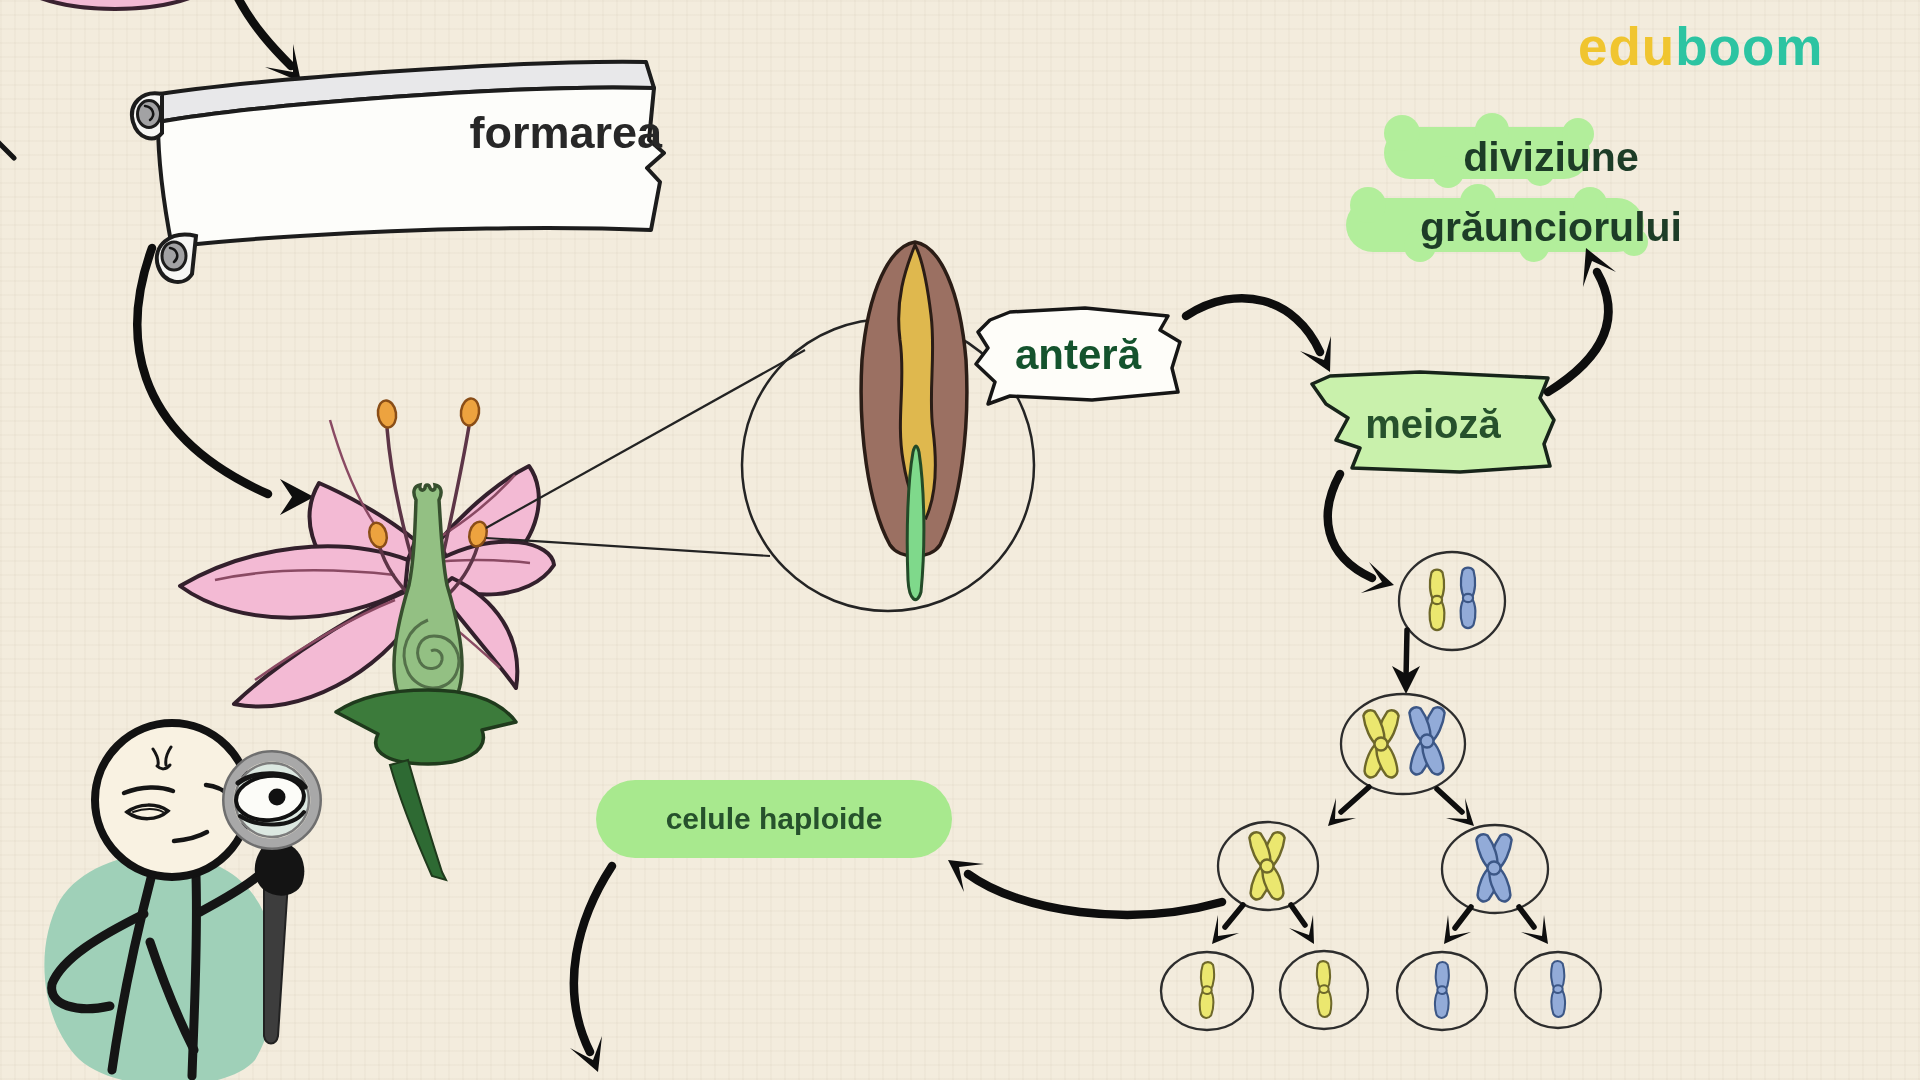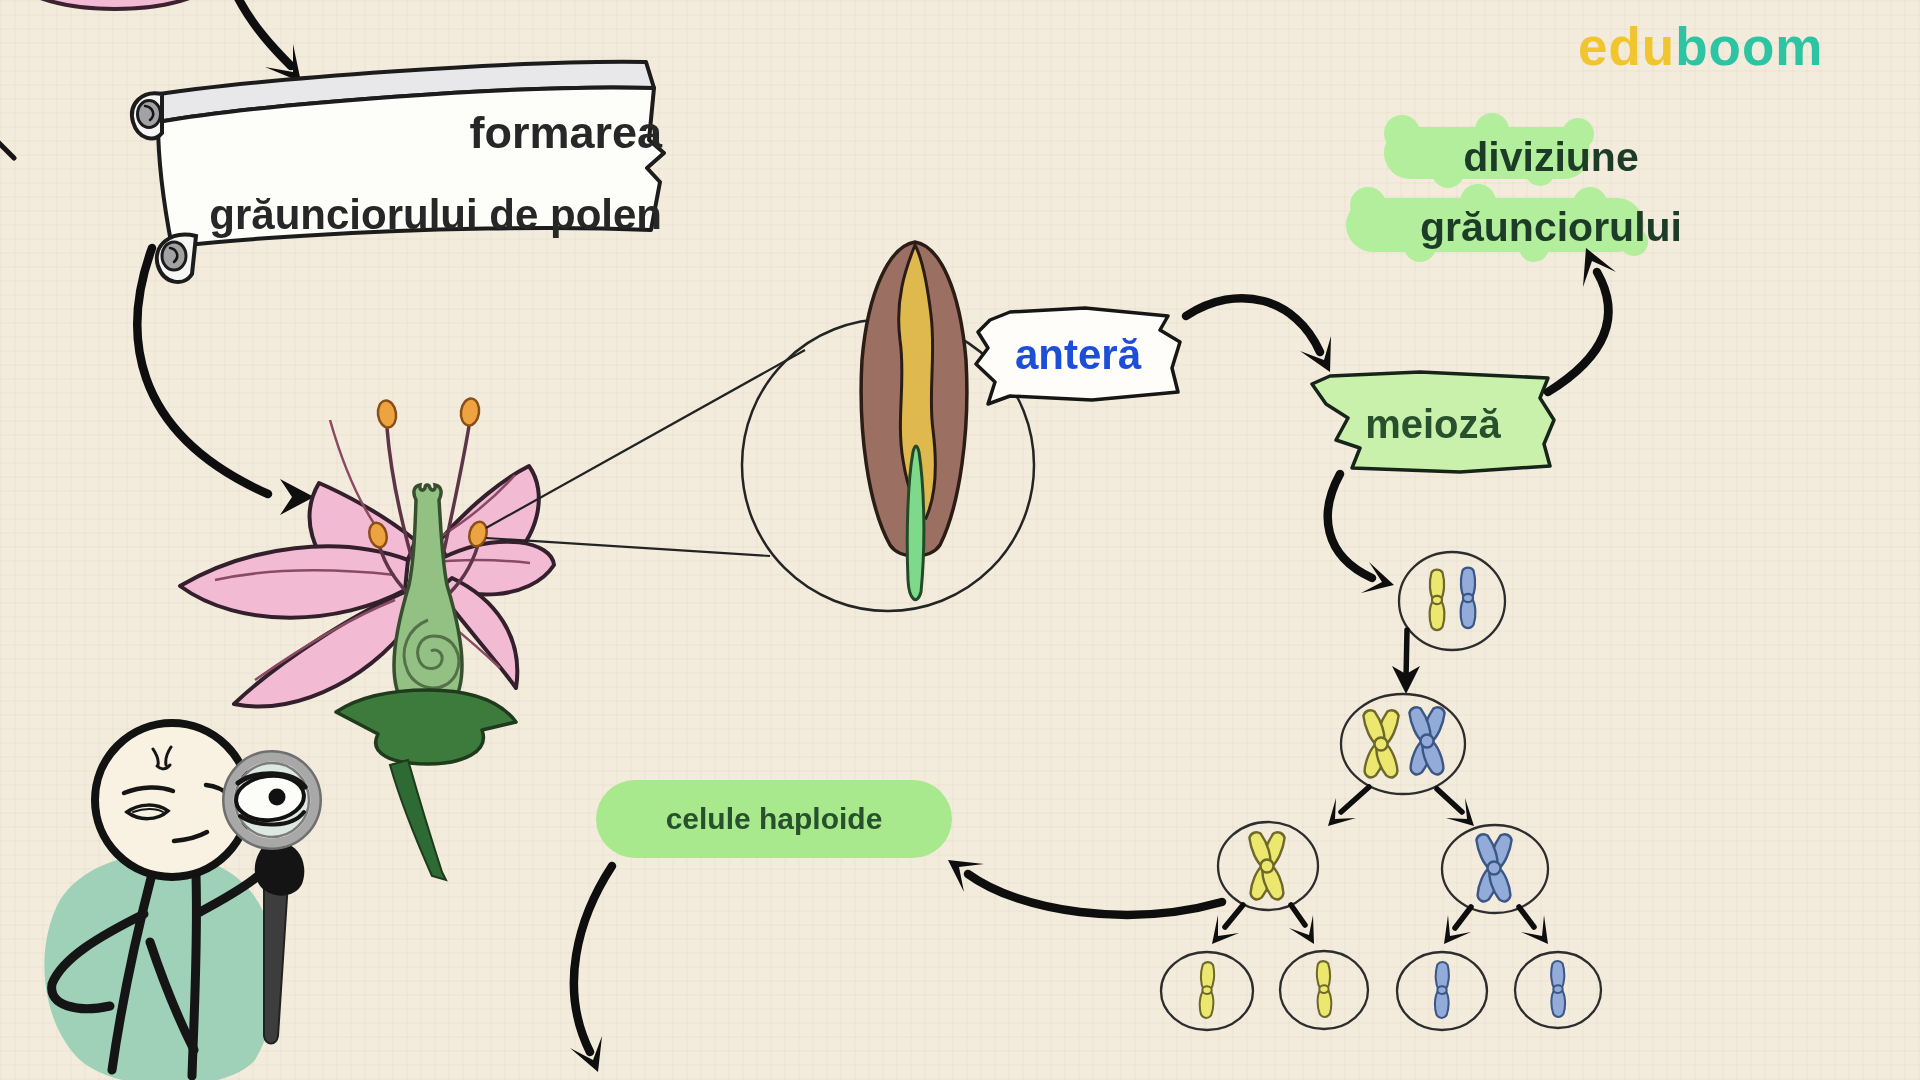--- a/index.html
+++ b/index.html
@@ -18,21 +18,21 @@
   .txt{position:absolute;z-index:2;}
 
   .scroll-title{left:162px;top:106px;width:500px;text-align:right;color:#272727;font-weight:700;}
   .scroll-title .l1{font-size:45px;line-height:54px;}
   .scroll-title .l2{font-size:42px;line-height:50px;margin-top:30px;}
 
   .division-label{left:1386px;top:122px;width:330px;text-align:center;
     color:var(--division-text,#1d3c27);font-weight:700;font-size:41px;line-height:70px;}
 
   .anthera-label{left:976px;top:318px;width:204px;height:74px;display:flex;
-    align-items:center;justify-content:center;color:#1d4ed8;font-weight:700;font-size:42px;}
+    align-items:center;justify-content:center;color:#14532d;font-weight:700;font-size:42px;}
 
   .meiosis-label{left:1332px;top:392px;width:202px;height:64px;display:flex;
     align-items:center;justify-content:center;color:var(--green-text,#26512c);font-weight:700;font-size:40px;}
 
   .haploid-pill{left:596px;top:780px;width:356px;height:78px;border-radius:40px;
     background:var(--haploid-pill-fill,#a8e98e);display:flex;align-items:center;justify-content:center;
     color:var(--green-text,#26512c);font-weight:700;font-size:30px;}
 
   .logo{left:1578px;top:16px;font-weight:700;font-size:53px;letter-spacing:1px;}
   .logo .edu{color:var(--logo-edu,#f0c52f);}
@@ -276,21 +276,20 @@
         <circle cx="277" cy="797" r="8.5" fill="#111"></circle>
         <path class="ink" stroke-width="5" d="M238,783 C255,770 292,770 305,787"></path>
         <path class="ink" stroke-width="4" d="M240,816 C258,828 292,828 304,812"></path>
       </g>
     </g>
   </g>
 </svg>
 
 <div class="txt scroll-title">
   <div class="l1">formarea</div>
-  <div class="l2">grăunciorului de polen</div>
 </div>
 
 <div class="txt division-label">
   <div>diviziune</div>
   <div>grăunciorului</div>
 </div>
 
 <div class="txt anthera-label">anteră</div>
 
 <div class="txt meiosis-label">meioză</div>

